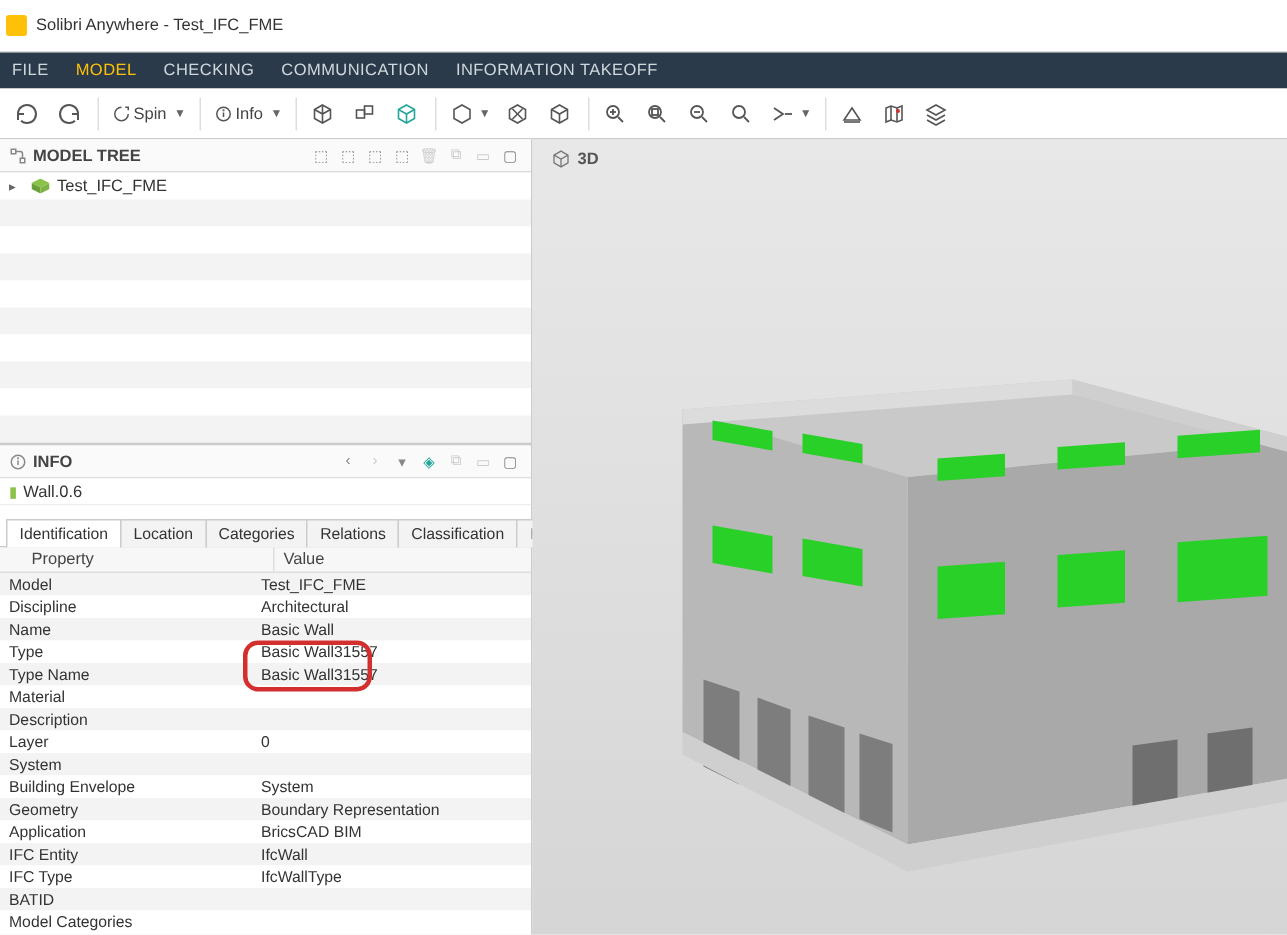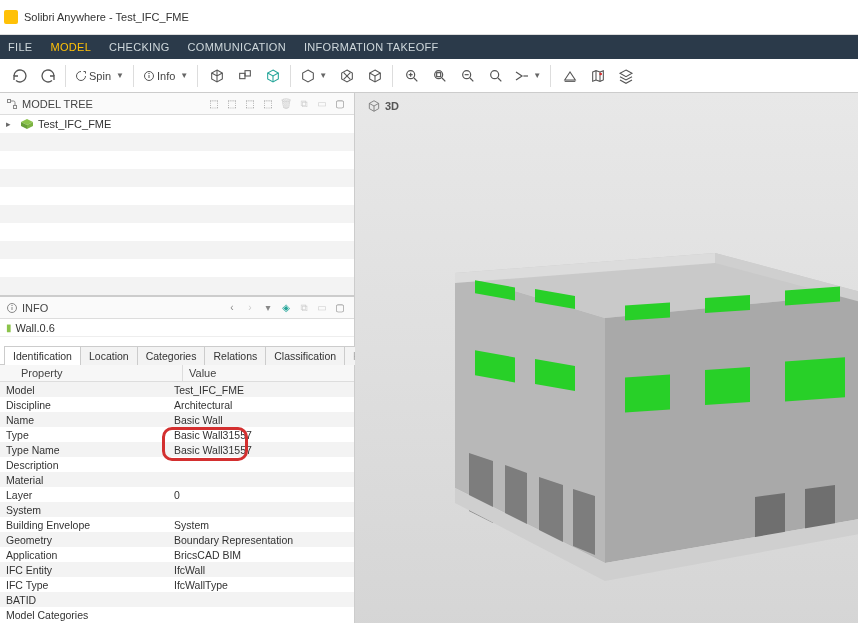--- a/index.html
+++ b/index.html
@@ -3,31 +3,31 @@
 <meta charset="utf-8">
 <style>
 * { margin: 0; padding: 0; box-sizing: border-box; font-family: "Segoe UI", Arial, sans-serif; }
 body { width: 858px; height: 623px; background: #f0f0f0; overflow: hidden; font-size: 11px; color: #333; }
 .title-bar { height: 22px; background: #fff; display: flex; align-items: center; padding: 17px 4px; border-bottom: 1px solid #ddd; }
 .title-bar-icon { width: 14px; height: 14px; background: #ffc107; border-radius: 2px; margin-right: 6px; }
 .menu-bar { height: 24px; background: #2b3a4a; display: flex; align-items: center; padding: 0 8px; gap: 18px; }
 .menu-item { color: #cfd8dc; font-size: 11px; cursor: pointer; letter-spacing: 0.3px; }
 .menu-item.active { color: #ffc107; }
 .toolbar { height: 34px; background: #fff; border-bottom: 1px solid #ccc; display: flex; align-items: center; padding: 0 6px; gap: 2px; }
-.tool-btn { min-width: 26px; height: 26px; display: inline-flex; align-items: center; justify-content: flex-end; cursor: pointer; border-radius: 3px; padding: 0 4px; color: #555; }
+.tool-btn { min-width: 26px; height: 26px; display: inline-flex; align-items: center; justify-content: flex-start; cursor: pointer; border-radius: 3px; padding: 0 4px; color: #555; }
 .tool-sep { width: 1px; height: 22px; background: #ddd; margin: 0 3px; }
 .tool-text { font-size: 11px; margin: 0 2px; color: #444; }
 .drop-caret { font-size: 8px; margin-left: 3px; color: #666; }
 
 .main { display: flex; height: calc(100% - 80px); }
 .left-col { width: 355px; display: flex; flex-direction: column; background: #fff; border-right: 1px solid #ccc; }
 .right-col { flex: 1; background: linear-gradient(180deg, #e8e8e8 0%, #d5d5d5 100%); position: relative; font-weight: bold; }
 
 .panel-header { height: 22px; background: #fafafa; border-bottom: 1px solid #ddd; display: flex; align-items: center; padding: 0 6px; gap: 4px; }
-.panel-title { font-size: 11px; font-weight: 400; color: #444; flex: 1; }
+.panel-title { font-size: 11px; font-weight: 700; color: #444; flex: 1; }
 .panel-icons { display: flex; gap: 2px; }
 .panel-icon { width: 16px; height: 16px; display: inline-flex; align-items: center; justify-content: center; cursor: pointer; color: #888; font-size: 10px; }
 .panel-icon.disabled { opacity: 0.4; }
 
 .model-tree { flex: 0 0 auto; border-bottom: 1px solid #ccc; }
 .tree-content { height: 180px; overflow-y: auto; }
 .tree-row { height: 18px; display: flex; align-items: center; padding: 0 6px; gap: 4px; }
 .tree-row .expander { width: 10px; font-size: 9px; color: #666; }
 .tree-row .node-icon { width: 14px; height: 12px; display: inline-flex; align-items: center; justify-content: center; }
 .alt-rows .row { height: 18px; border-bottom: 0; }
@@ -312,25 +312,25 @@
             </div>
             <div class="prop-row">
               <div class="pn">Type</div>
               <div class="pv">Basic Wall31557</div>
             </div>
             <div class="prop-row">
               <div class="pn">Type Name</div>
               <div class="pv">Basic Wall31557</div>
             </div>
             <div class="prop-row">
+              <div class="pn">Material</div>
+              <div class="pv"></div>
+            </div>
+            <div class="prop-row">
               <div class="pn">Description</div>
-              <div class="pv"></div>
-            </div>
-            <div class="prop-row">
-              <div class="pn">Material</div>
               <div class="pv"></div>
             </div>
             <div class="prop-row">
               <div class="pn">Layer</div>
               <div class="pv">0</div>
             </div>
             <div class="prop-row">
               <div class="pn">System</div>
               <div class="pv"></div>
             </div>

